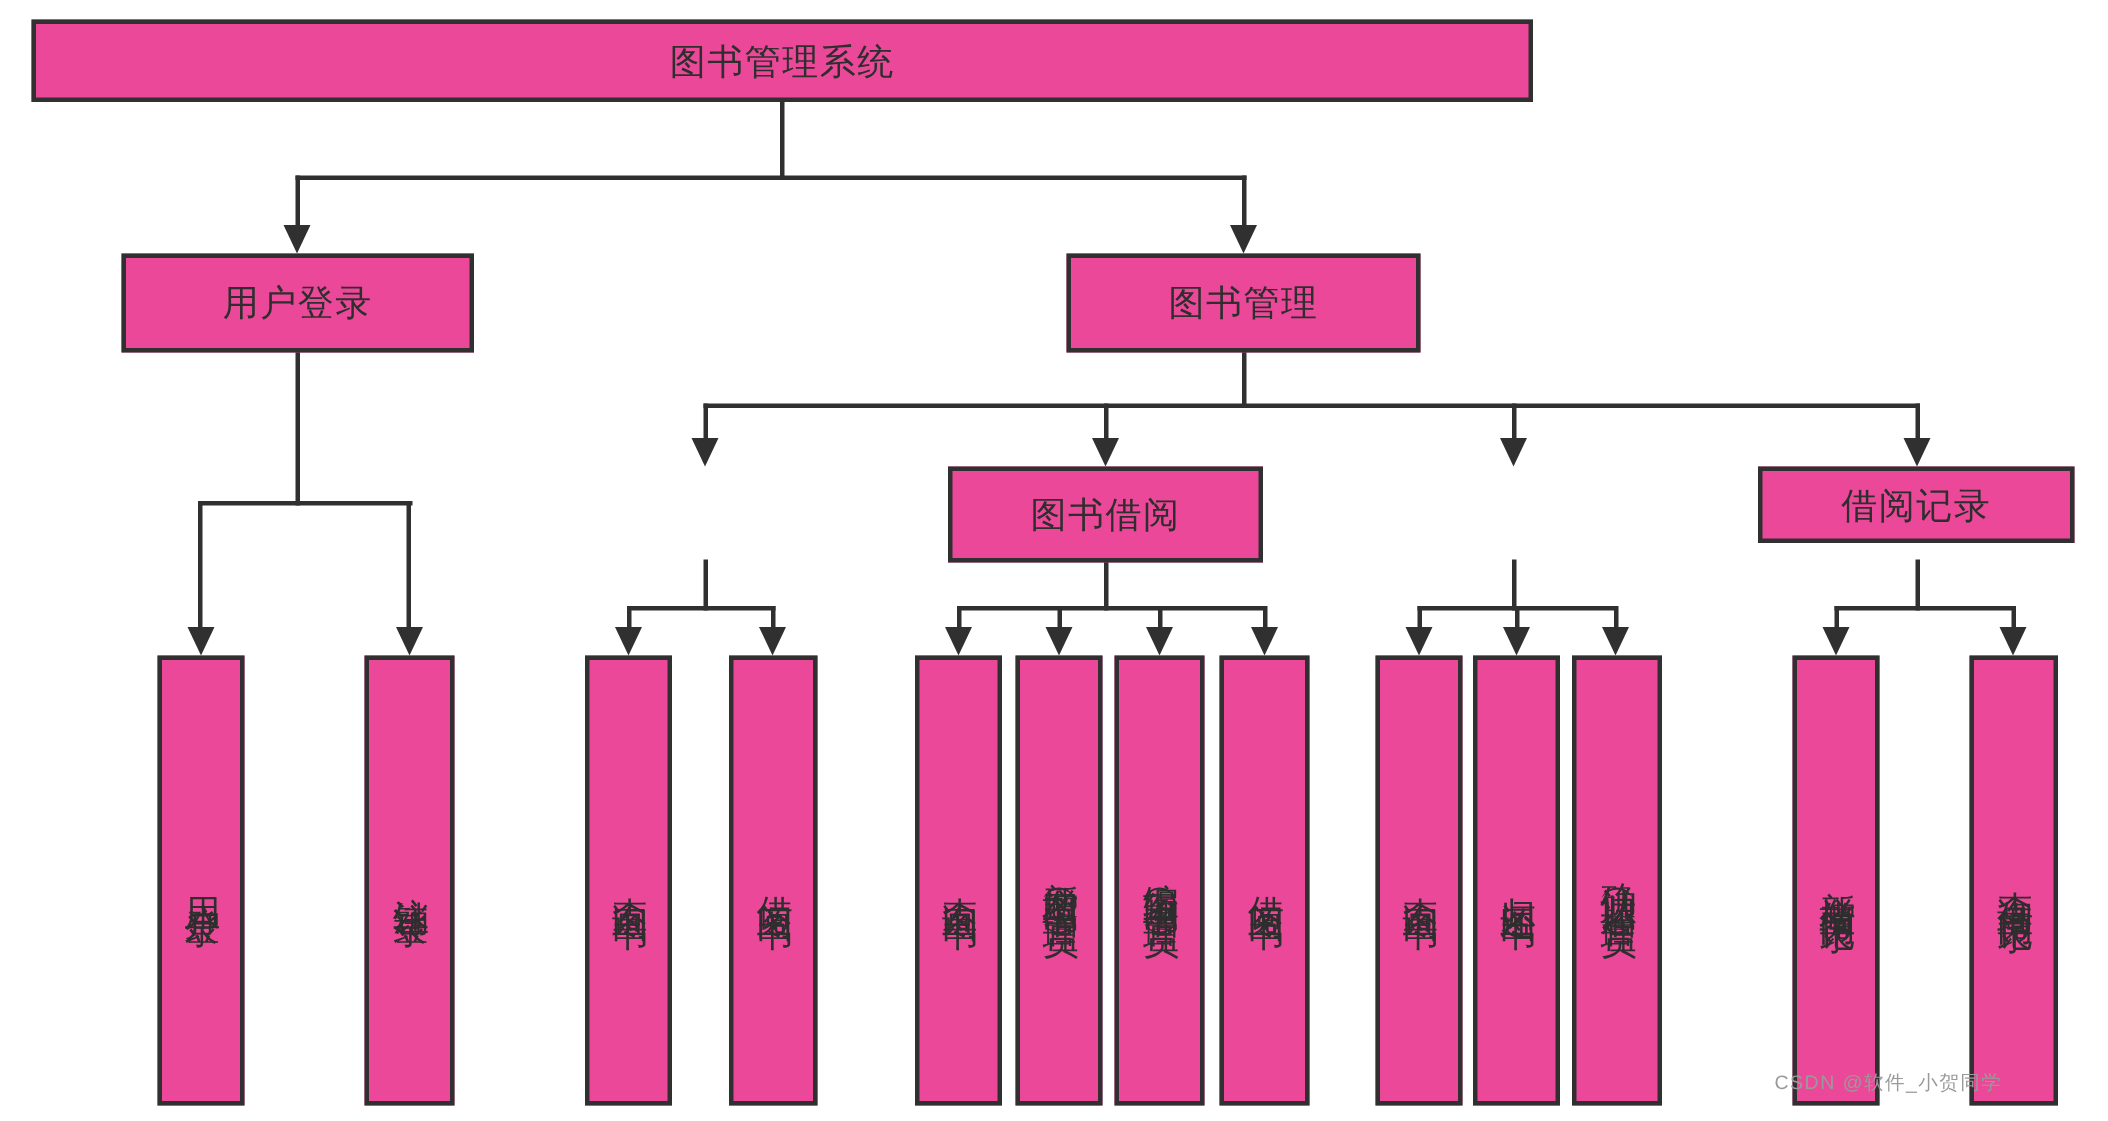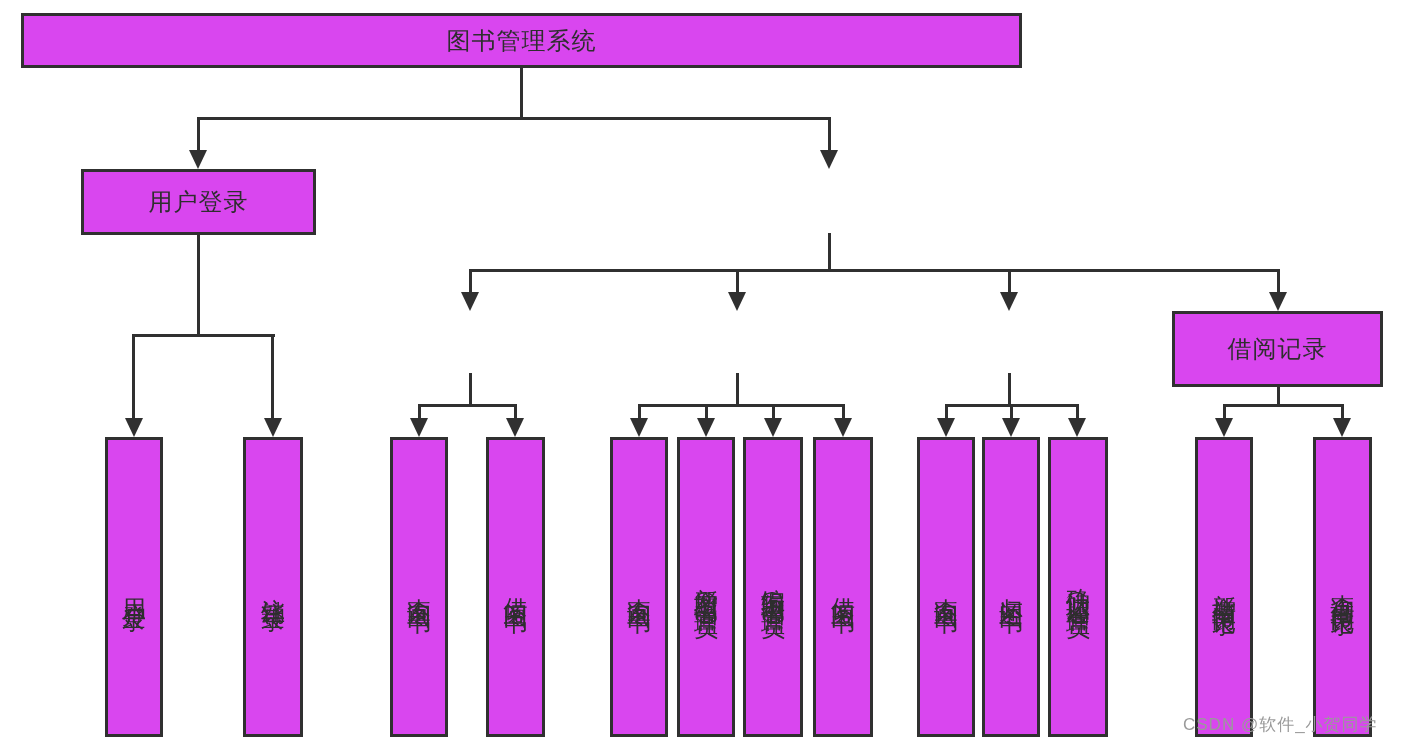--- a/index.html
+++ b/index.html
@@ -6,21 +6,21 @@
   #canvas {
     position:relative;
     width:1405px; height:747px;
     background:#ffffff;
     font-family:"Liberation Sans", sans-serif;
     overflow:hidden;
   }
   .box {
     position:absolute;
     border:3px solid #303030;
-    background:#d946ef;
+    background:#ec4899;
     box-sizing:border-box;
     display:flex; align-items:center; justify-content:center;
     font-size:24px; color:#2e2e2e;
     letter-spacing:1px;
     z-index:2;
     text-align:center;
   }
   .leaf {
     writing-mode:vertical-rl;
     text-orientation:mixed;
@@ -33,21 +33,21 @@
   .vline { width:3px; }
   .arrowhead {
     position:absolute; width:0; height:0; z-index:1;
     border-left:9px solid transparent;
     border-right:9px solid transparent;
     border-top:19px solid #303030;
   }
   .watermark {
     position:absolute;
     left:1183px; top:713px;
-    font-size:17px;
+    font-size:13px;
     color:#9a9a9a;
     white-space:nowrap;
     z-index:3;
     letter-spacing:1px;
   }
 </style>
 </head>
 <body>
 
 <div id="canvas">
@@ -59,40 +59,46 @@
   <div class="vline" style="left:520px; top:66px; height:53px;"></div>
   <div class="hline" style="left:197px; top:117px; width:634px;"></div>
   <div class="vline" style="left:197px; top:117px; height:35px;"></div>
   <div class="arrowhead" style="left:189px; top:150px;"></div>
   <div class="vline" style="left:828px; top:117px; height:35px;"></div>
   <div class="arrowhead" style="left:820px; top:150px;"></div>
 
   <div class="box" style="left:81px; top:169px; width:235px; height:66px;">
     <span>用户登录</span>
   </div>
+  <div class="box" style="left:711px; top:169px; width:236px; height:66px;">
+    <span>图书管理</span>
+  </div>
 
   <div class="vline" style="left:197px; top:233px; height:104px;"></div>
   <div class="hline" style="left:132px; top:334px; width:143px;"></div>
   <div class="vline" style="left:132px; top:334px; height:85px;"></div>
   <div class="arrowhead" style="left:125px; top:418px;"></div>
   <div class="vline" style="left:271px; top:334px; height:85px;"></div>
   <div class="arrowhead" style="left:264px; top:418px;"></div>
 
   <div class="vline" style="left:828px; top:233px; height:39px;"></div>
   <div class="hline" style="left:469px; top:269px; width:811px;"></div>
   <div class="vline" style="left:469px; top:269px; height:25px;"></div>
   <div class="arrowhead" style="left:461px; top:292px;"></div>
   <div class="vline" style="left:736px; top:269px; height:25px;"></div>
   <div class="arrowhead" style="left:728px; top:292px;"></div>
   <div class="vline" style="left:1008px; top:269px; height:25px;"></div>
   <div class="arrowhead" style="left:1000px; top:292px;"></div>
   <div class="vline" style="left:1277px; top:269px; height:25px;"></div>
   <div class="arrowhead" style="left:1269px; top:292px;"></div>
 
-  <div class="box" style="left:1172px; top:311px; width:211px; height:76px;">
+  <div class="box" style="left:632px; top:311px; width:210px; height:64px;">
+    <span>图书借阅</span>
+  </div>
+  <div class="box" style="left:1172px; top:311px; width:211px; height:51px;">
     <span>借阅记录</span>
   </div>
 
   <div class="vline" style="left:469px; top:373px; height:34px;"></div>
   <div class="hline" style="left:418px; top:404px; width:99px;"></div>
   <div class="vline" style="left:418px; top:404px; height:16px;"></div>
   <div class="arrowhead" style="left:410px; top:418px;"></div>
   <div class="vline" style="left:514px; top:404px; height:16px;"></div>
   <div class="arrowhead" style="left:506px; top:418px;"></div>
 

